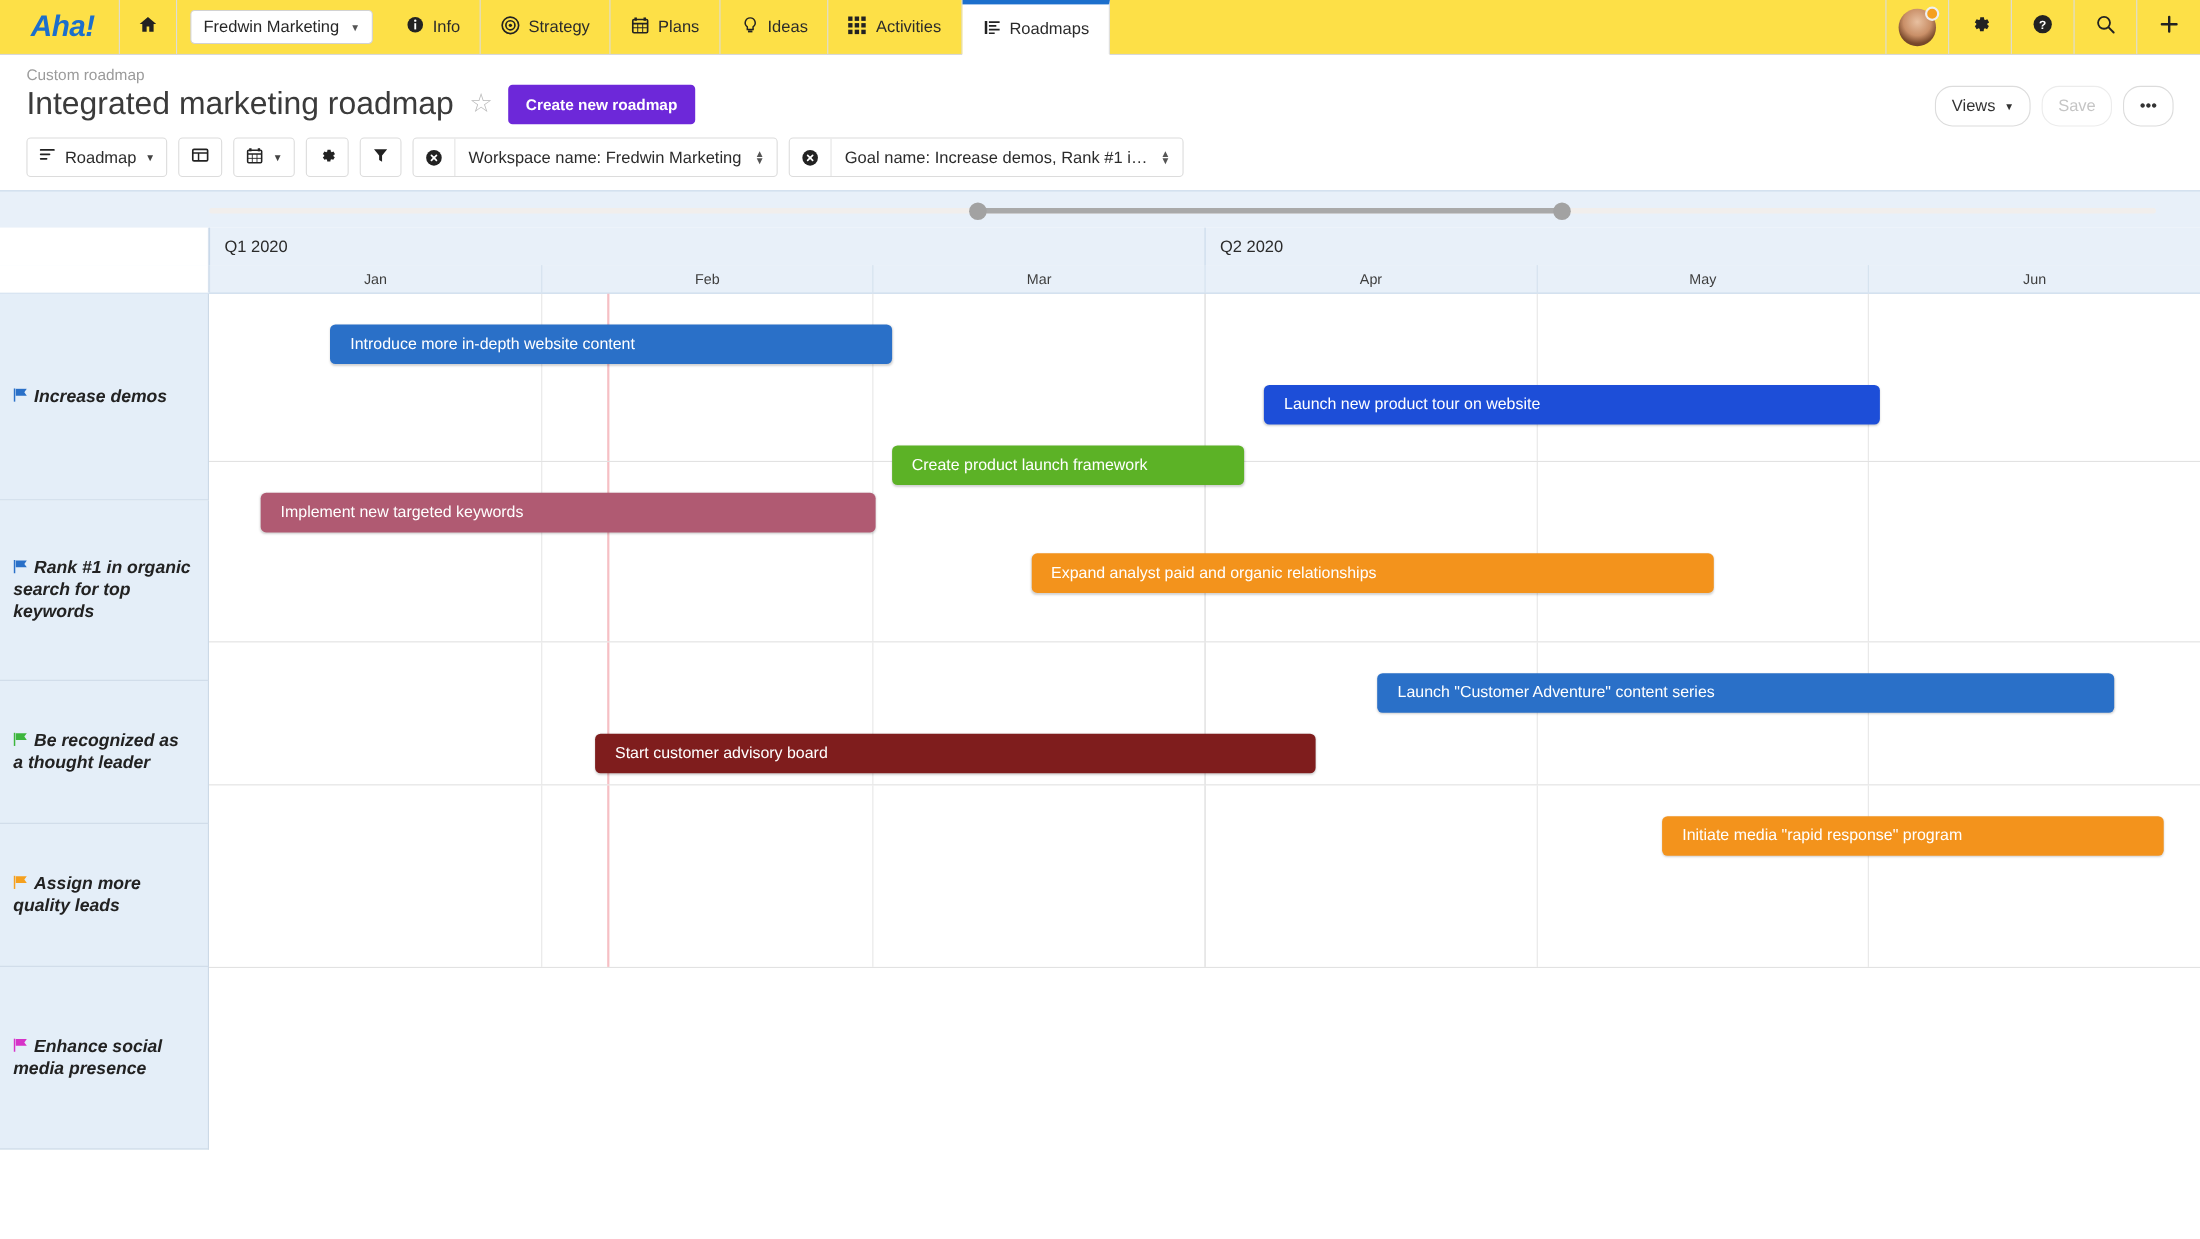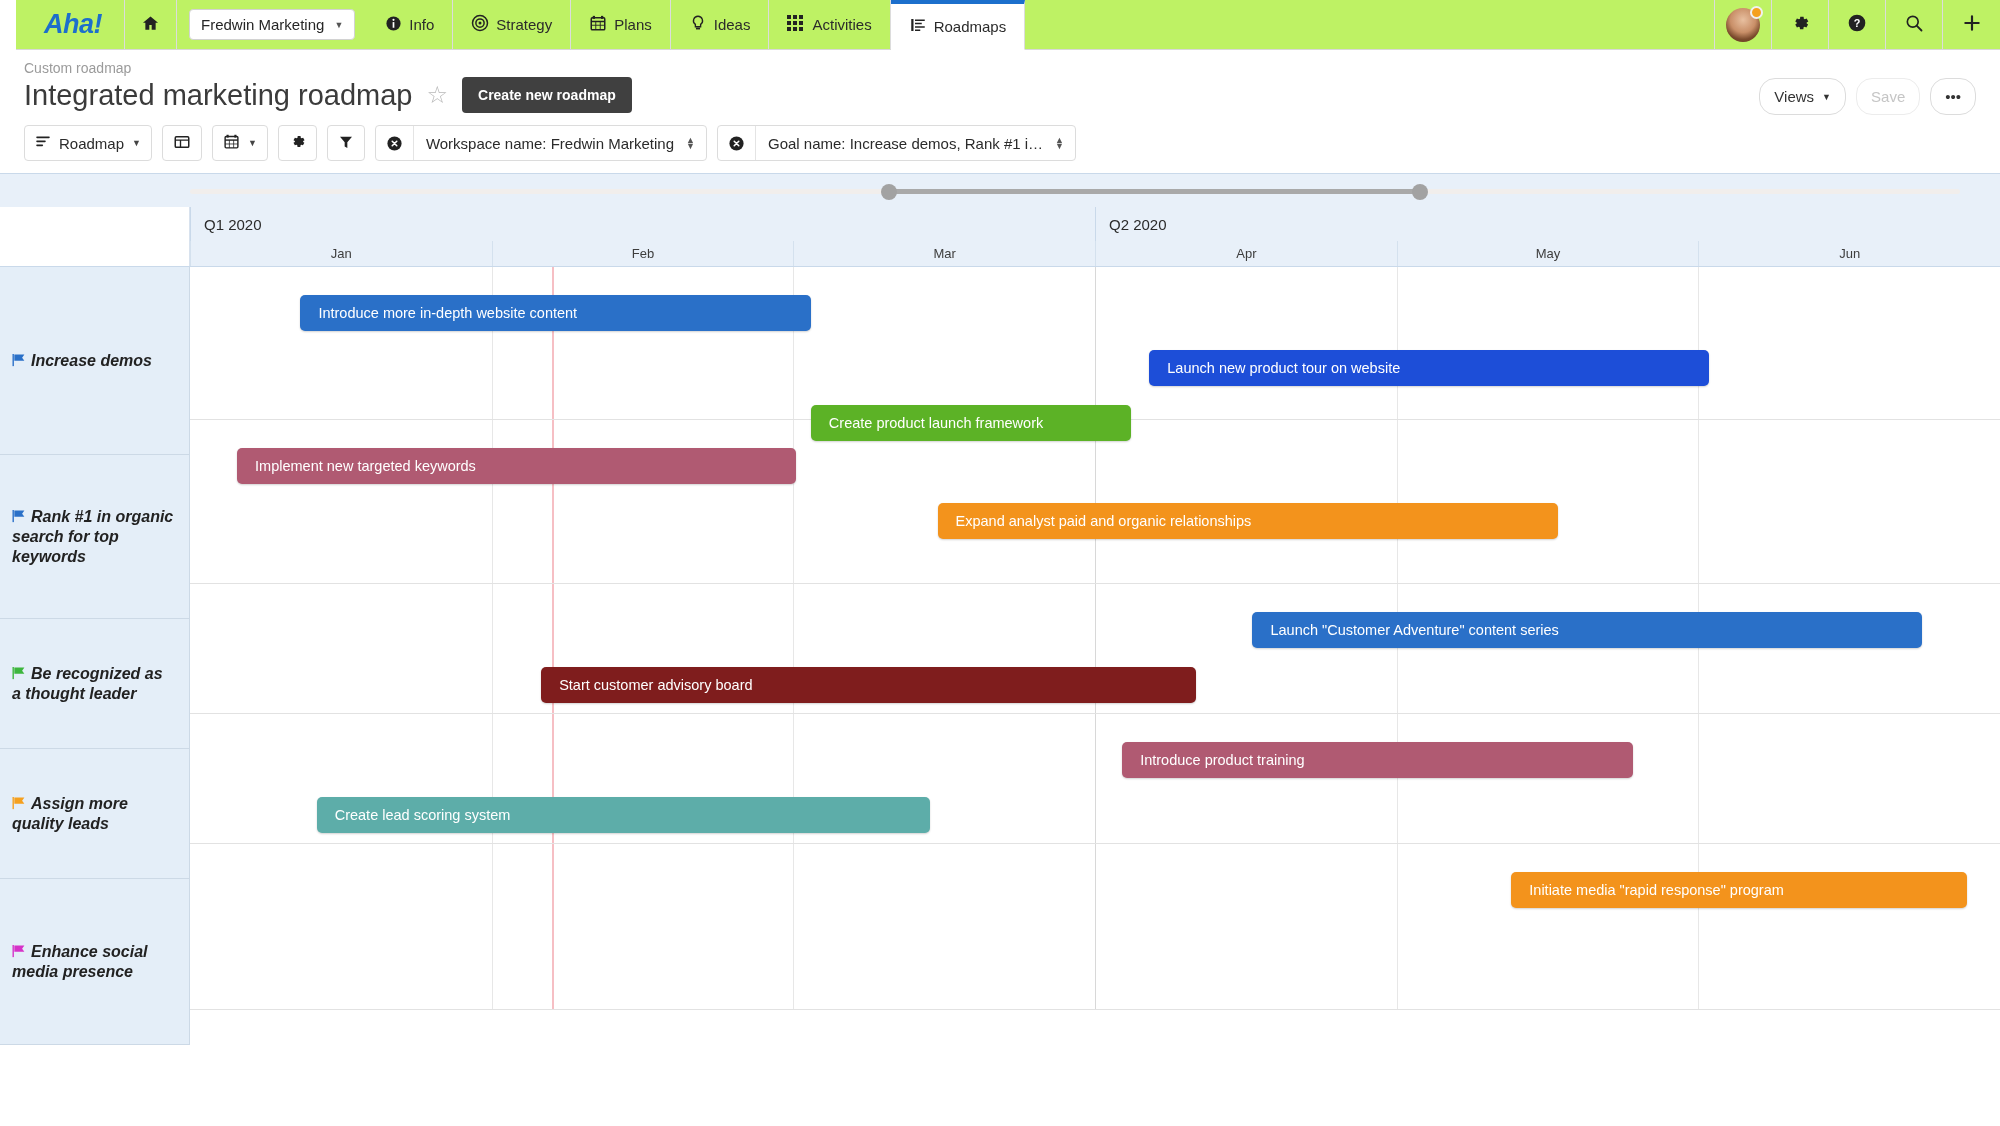--- a/index.html
+++ b/index.html
@@ -8,26 +8,25 @@
     width: 2000px; height: 1126px;
     font-family: "Liberation Sans", sans-serif;
     background: #ffffff;
     color: #262626;
     overflow: hidden;
   }
 
   
   .topnav {
     height: 50px;
-    background: #bef264;
+    background: #fde047;
     border-bottom: 1px solid #d8d8d8;
     display: flex;
     align-items: stretch;
     position: relative;
-    margin-left: 16px;
   }
   .topnav-left { display: flex; align-items: stretch; }
   .brand {
     display: flex; align-items: center; justify-content: center;
     padding: 0 22px 0 28px;
     font-size: 27px; font-weight: bold; font-style: italic;
     color: #1c6fcc; letter-spacing: -0.5px;
     border-right: 1px solid #dcdcdc;
   }
   .nav-cell {
@@ -85,21 +84,21 @@
     padding: 10px 24px 0 24px;
     display: flex; align-items: flex-start;
     background: #fff;
   }
   .pagehead-left { flex: 1; }
   .crumb { font-size: 14px; color: #9b9b9b; margin-bottom: 1px; }
   .title-row { display: flex; align-items: center; gap: 14px; }
   .page-title { font-size: 29px; font-weight: normal; color: #3b3b3b; }
   .star { font-size: 24px; color: #b9b9b9; cursor: pointer; line-height: 1; }
   .btn-primary {
-    background: #404040; color: #fff;
+    background: #6d28d9; color: #fff;
     border: none; border-radius: 4px;
     padding: 10px 16px; font-size: 14px; font-weight: bold;
     cursor: pointer;
     font-family: "Liberation Sans", sans-serif;
   }
   .pagehead-right { display: flex; align-items: center; gap: 10px; padding-top: 18px; }
   .btn-light {
     background: #fff; border: 1px solid #dcdcdc; border-radius: 16px;
     padding: 9px 14px; font-size: 15px; color: #333; cursor: pointer;
     display: flex; align-items: center; gap: 8px;
@@ -525,30 +524,20 @@
         <div class="lane" style="height: 130px;">
           <div class="vline" style="left: 16.6667%;"></div>
           <div class="vline" style="left: 33.3333%;"></div>
           <div class="vline q" style="left: 50%;"></div>
           <div class="vline" style="left: 66.6667%;"></div>
           <div class="vline" style="left: 83.3333%;"></div>
           <div class="todayline" style="left: 20%;"></div>
           <div class="bar" style="background: rgb(42, 112, 200); left: 58.7%; width: 37%; top: 28px;">Launch "Customer Adventure" content series</div>
           <div class="bar" style="background: #7f1d1d; left: 19.4%; width: 36.2%; top: 83px;">Start customer advisory board</div>
         </div>
-        <div class="lane" style="height: 130px;">
-          <div class="vline" style="left: 16.6667%;"></div>
-          <div class="vline" style="left: 33.3333%;"></div>
-          <div class="vline q" style="left: 50%;"></div>
-          <div class="vline" style="left: 66.6667%;"></div>
-          <div class="vline" style="left: 83.3333%;"></div>
-          <div class="todayline" style="left: 20%;"></div>
-          <div class="bar" style="background: rgb(176, 90, 114); left: 51.5%; width: 28.2%; top: 28px;">Introduce product training</div>
-          <div class="bar" style="background: rgb(93, 173, 169); left: 7%; width: 33.9%; top: 83px;">Create lead scoring system</div>
-        </div>
         <div class="lane" style="height: 166px;">
           <div class="vline" style="left: 16.6667%;"></div>
           <div class="vline" style="left: 33.3333%;"></div>
           <div class="vline q" style="left: 50%;"></div>
           <div class="vline" style="left: 66.6667%;"></div>
           <div class="vline" style="left: 83.3333%;"></div>
           <div class="todayline" style="left: 20%;"></div>
           <div class="bar" style="background: rgb(243, 147, 28); left: 73%; width: 25.2%; top: 28px;">Initiate media "rapid response" program</div>
         </div>
       </div>

